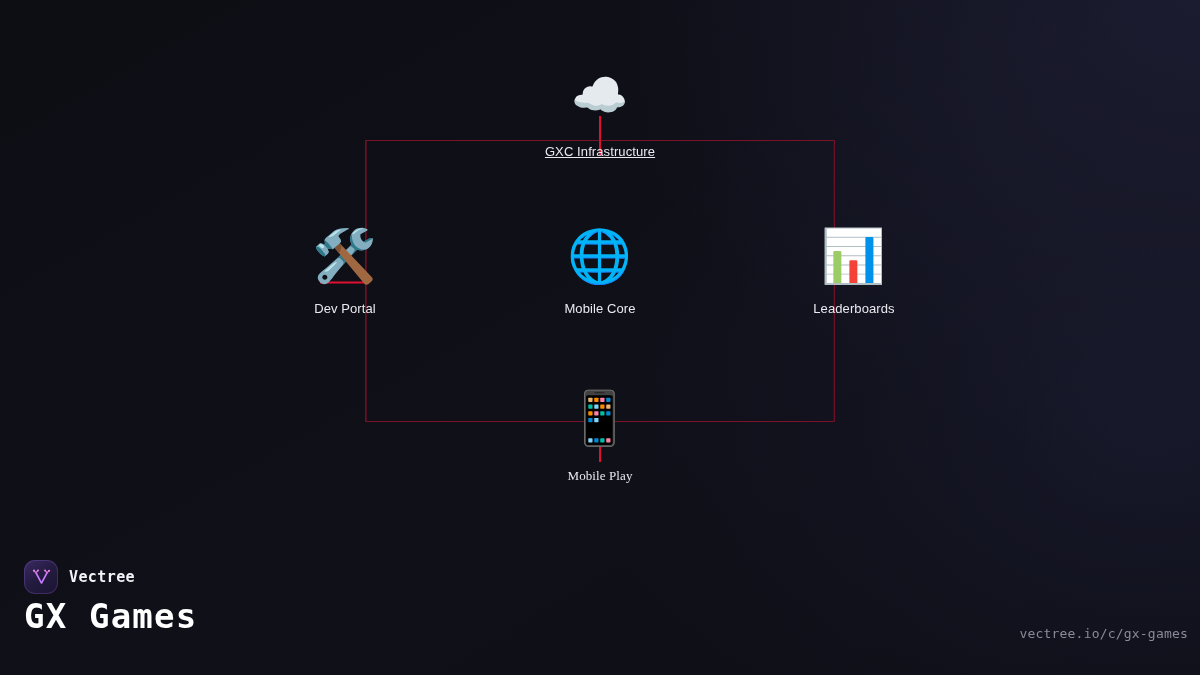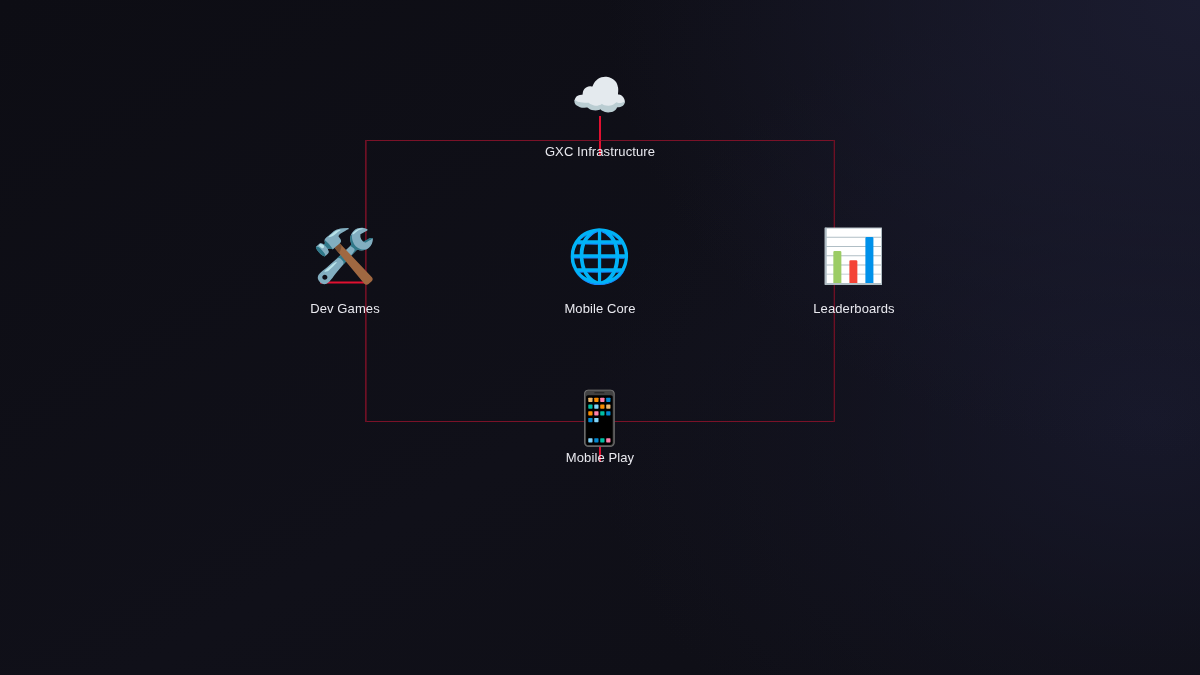--- a/index.html
+++ b/index.html
@@ -63,25 +63,25 @@
   .node-cloud .node-icon       { font-size: 46px; }
   .node-devportal   { left: 345px; top: 230px; }
   .node-browser     { left: 600px; top: 230px; }
   .node-leaderboard { left: 854px; top: 230px; }
   .node-mobile      { left: 600px; top: 392px; }
   .node-devportal .node-icon,
   .node-browser .node-icon,
   .node-leaderboard .node-icon { font-size: 52px; }
   .node-mobile .node-icon      { font-size: 52px; }
 
-  .node-cloud .node-label       { margin-top: 26px; }
+  .node-cloud .node-label       { margin-top: 26px; text-decoration: underline; }
   .node-devportal .node-label,
   .node-browser .node-label,
   .node-leaderboard .node-label { margin-top: 19px; }
-  .node-mobile .node-label      { margin-top: 6px; }
+  .node-mobile .node-label      { margin-top: 24px; font-family: Liberation Serif, serif; }
 
   
   #footer {
     position: absolute;
     left: 0;
     right: 0;
     bottom: 0;
     height: 118px;
     z-index: 6;
   }
@@ -155,32 +155,53 @@
     <line x1="834" y1="140" x2="834" y2="422" stroke="#5e0f20" stroke-width="1" opacity="0.85"></line>
   </svg>
 
   <div class="node node-cloud">
     <span class="node-icon">☁️</span>
     <span class="node-label">GXC Infrastructure</span>
   </div>
 
   <div class="node node-devportal">
     <span class="node-icon">🛠️</span>
-    <span class="node-label">Dev Games</span>
+    <span class="node-label">Dev Portal</span>
   </div>
 
   <div class="node node-browser">
     <span class="node-icon">🌐</span>
     <span class="node-label">Mobile Core</span>
   </div>
 
   <div class="node node-leaderboard">
     <span class="node-icon">📊</span>
     <span class="node-label">Leaderboards</span>
   </div>
 
   <div class="node node-mobile">
     <span class="node-icon">📱</span>
     <span class="node-label">Mobile Play</span>
   </div>
 
+  <div id="footer">
+
+    <div id="brand-row">
+      <div id="brand-logo">
+        <svg width="19" height="19" viewBox="0 0 24 24" xmlns="http://www.w3.org/2000/svg">
+          <path d="M5 6 L12 19 L19 6" fill="none" stroke="#c77dff" stroke-width="2" stroke-linecap="round" stroke-linejoin="round"></path>
+          <path d="M5 6 L2.5 3.5 M5 6 L7.5 3.2" fill="none" stroke="#e06bd8" stroke-width="1.7" stroke-linecap="round"></path>
+          <path d="M19 6 L16.5 3.2 M19 6 L21.5 3.6" fill="none" stroke="#e06bd8" stroke-width="1.7" stroke-linecap="round"></path>
+          <circle cx="2.5" cy="3.4" r="1.35" fill="#d98de8"></circle>
+          <circle cx="7.6" cy="3.1" r="1.15" fill="#d98de8"></circle>
+          <circle cx="16.4" cy="3.1" r="1.15" fill="#d98de8"></circle>
+          <circle cx="21.6" cy="3.5" r="1.35" fill="#d98de8"></circle>
+        </svg>
+      </div>
+      <span id="brand-name">Vectree</span>
+    </div>
+
+    <div id="page-title">GX Games</div>
+
+    <div id="site-url">vectree.io/c/gx-games</div>
+  </div>
 
 </div>
 
 </body></html>

